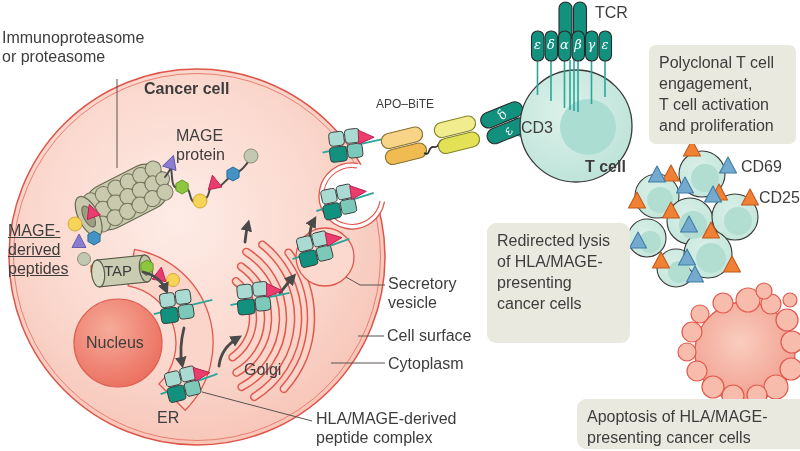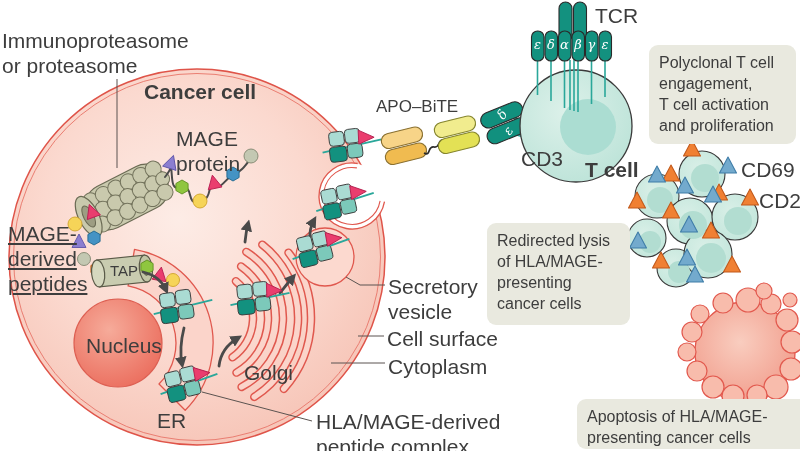--- a/index.html
+++ b/index.html
@@ -1,21 +1,21 @@
 <!DOCTYPE html>
 <html style="--text: #3d3d3d; --callout-bg: #e9e9df; --cell-pink: #fbd9cf; --membrane-red: #df5449; --nucleus-red: #ee7363; --teal-dark: #13917f; --teal-light: #aadbd3; --teal-mid: #7cc9ba; --peptide-pink: #ea3d6e; --bite-orange: #f0bb50; --bite-yellow: #e3e155; --t-cell-fill: #cfeae2; --cd69-blue: #73aacd; --cd25-orange: #f08033; --proteasome-olive: #c9c9ad; --arrow: #4a4a4a;"><head>
 <meta charset="utf-8">
 <style>
   html,body{margin:0;padding:0;background:#fff;}
   #stage{position:relative;width:800px;height:451px;background:#fff;overflow:hidden;
          font-family:"Liberation Sans",sans-serif;color:var(--text,#3d3d3d);}
   #art{position:absolute;left:0;top:0;}
-  .lbl{position:absolute;font-size:21px;line-height:1.2;white-space:pre-line;color:var(--text,#3d3d3d);}
+  .lbl{position:absolute;font-size:16px;line-height:1.2;white-space:pre-line;color:var(--text,#3d3d3d);}
   .bold{font-weight:700;}
-  .center{text-align:center;}
+  .center{text-align:left;}
   .small{font-size:15px;}
   .callout{position:absolute;background:var(--callout-bg,#e9e9df);border-radius:9px;
            box-sizing:border-box;padding:7px 10px;font-size:16px;line-height:21px;
            white-space:pre-line;color:var(--text,#3d3d3d);}
   .greek{position:absolute;width:14px;text-align:center;color:#fff;
          font-family:"DejaVu Serif",serif;font-style:italic;font-size:13px;line-height:13px;}
   .greek-rot{transform:rotate(-55deg);}
 </style>
 </head>
 <body>
@@ -297,40 +297,40 @@
 <div class="lbl small center" style="left:104px;top:262px;width:40px;">TAP</div>
 <div class="lbl" style="left:86px;top:333px;">Nucleus</div>
 <div class="lbl" style="left:157px;top:408px;">ER</div>
 <div class="lbl" style="left:244px;top:360px;">Golgi</div>
 <div class="lbl" style="left:388px;top:274px;">Secretory
 vesicle</div>
 <div class="lbl" style="left:387px;top:326px;">Cell surface</div>
 <div class="lbl" style="left:388px;top:354px;">Cytoplasm</div>
 <div class="lbl" style="left:316px;top:409px;">HLA/MAGE-derived
 peptide complex</div>
-<div class="lbl" style="left:376px;top:97px;font-size:17px;">APO–BiTE</div>
+<div class="lbl" style="left:376px;top:97px;font-size:12px;">APO–BiTE</div>
 <div class="lbl" style="left:595px;top:3px;">TCR</div>
-<div class="lbl" style="left:521px;top:146px;">CD3</div>
+<div class="lbl" style="left:521px;top:118px;">CD3</div>
 <div class="lbl bold" style="left:549px;top:157px;margin-left:36px;">T cell</div>
 <div class="lbl" style="left:741px;top:157px;">CD69</div>
 <div class="lbl" style="left:759px;top:188px;">CD25</div>
 
 <div class="greek" style="left:530.5px;top:38px;">ε</div>
 <div class="greek" style="left:544px;top:38px;">δ</div>
 <div class="greek" style="left:557.5px;top:38px;">α</div>
 <div class="greek" style="left:571px;top:38px;">β</div>
 <div class="greek" style="left:584.5px;top:38px;">γ</div>
 <div class="greek" style="left:598px;top:38px;">ε</div>
 <div class="greek greek-rot" style="left:495px;top:108px;">δ</div>
 <div class="greek greek-rot" style="left:501px;top:124px;">ε</div>
 
-<div class="callout" style="left:649px;top:45px;width:147px;height:99px;">Polyclonal T cell
+<div class="callout" style="left:649px;top:45px;width:147px;height:99px;border-radius:7px;">Polyclonal T cell
 engagement,
 T cell activation
 and proliferation</div>
-<div class="callout" style="left:487px;top:223px;width:143px;height:102px;">Redirected lysis
+<div class="callout" style="left:487px;top:223px;width:143px;height:120px;">Redirected lysis
 of HLA/MAGE-
 presenting
 cancer cells</div>
 <div class="callout" style="left:577px;top:399px;width:249px;height:50px;">Apoptosis of HLA/MAGE-
 presenting cancer cells</div>
 
 </div>
 
 </body></html>

